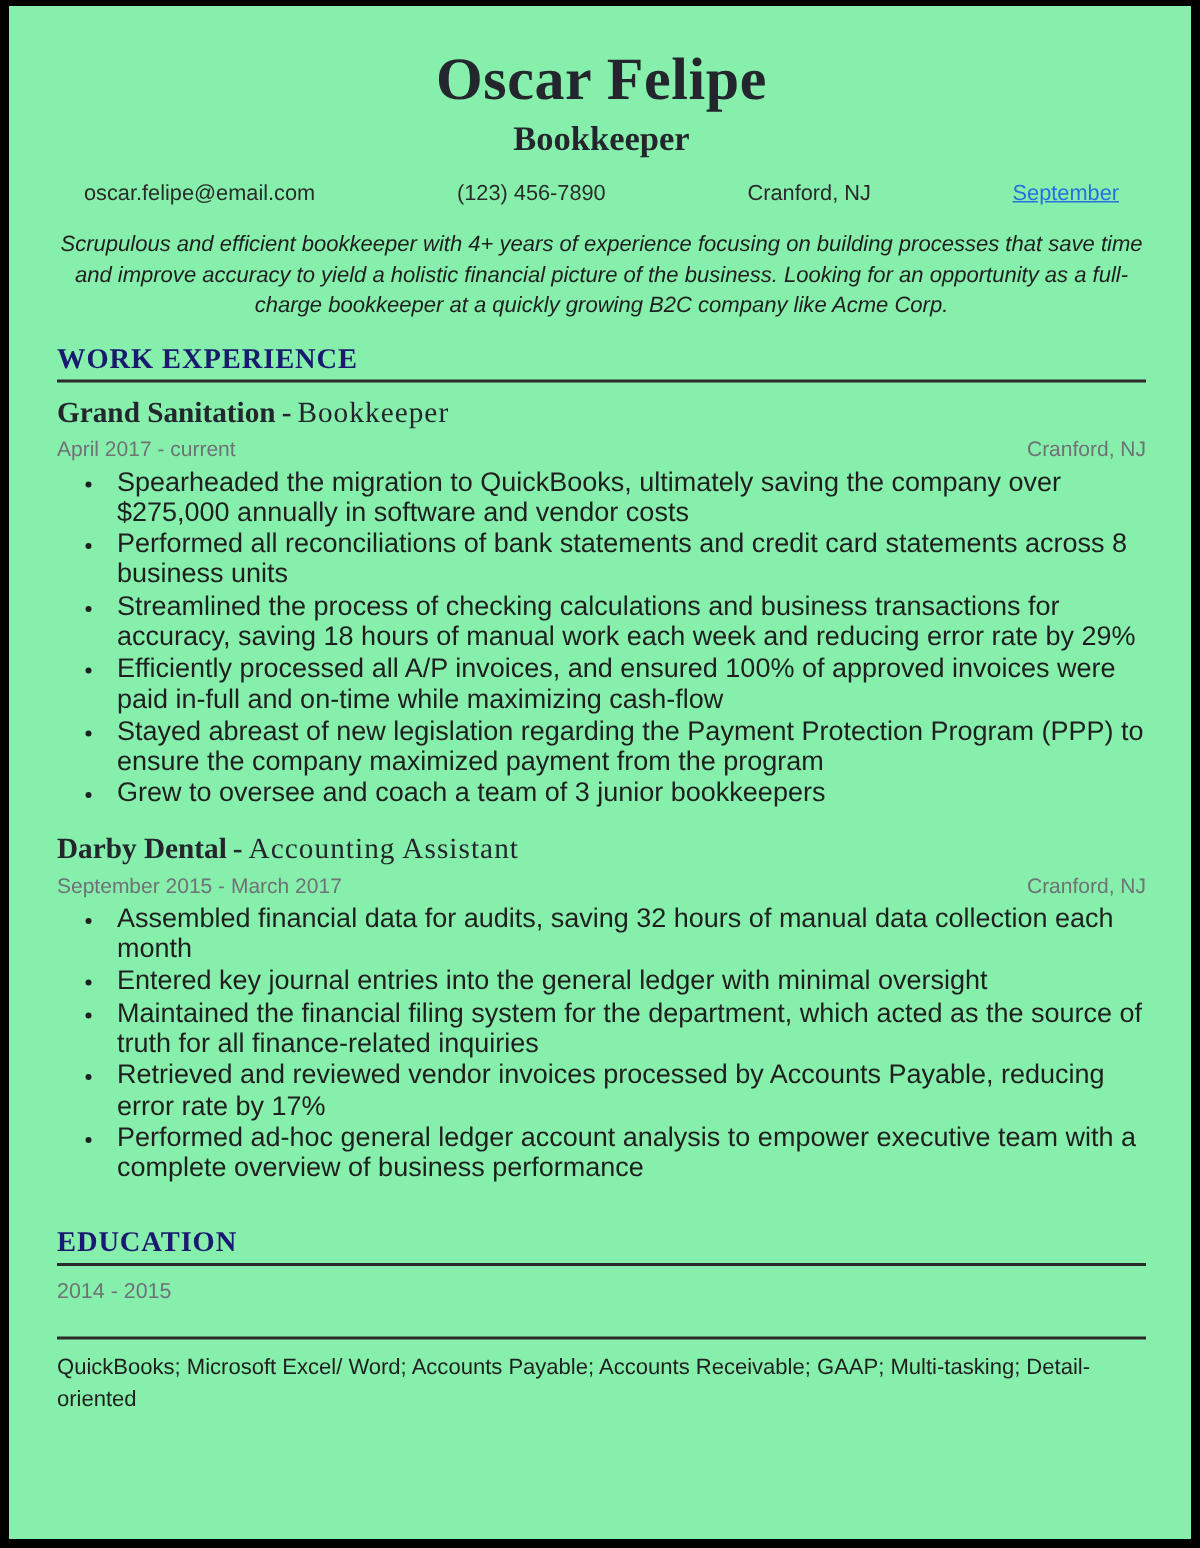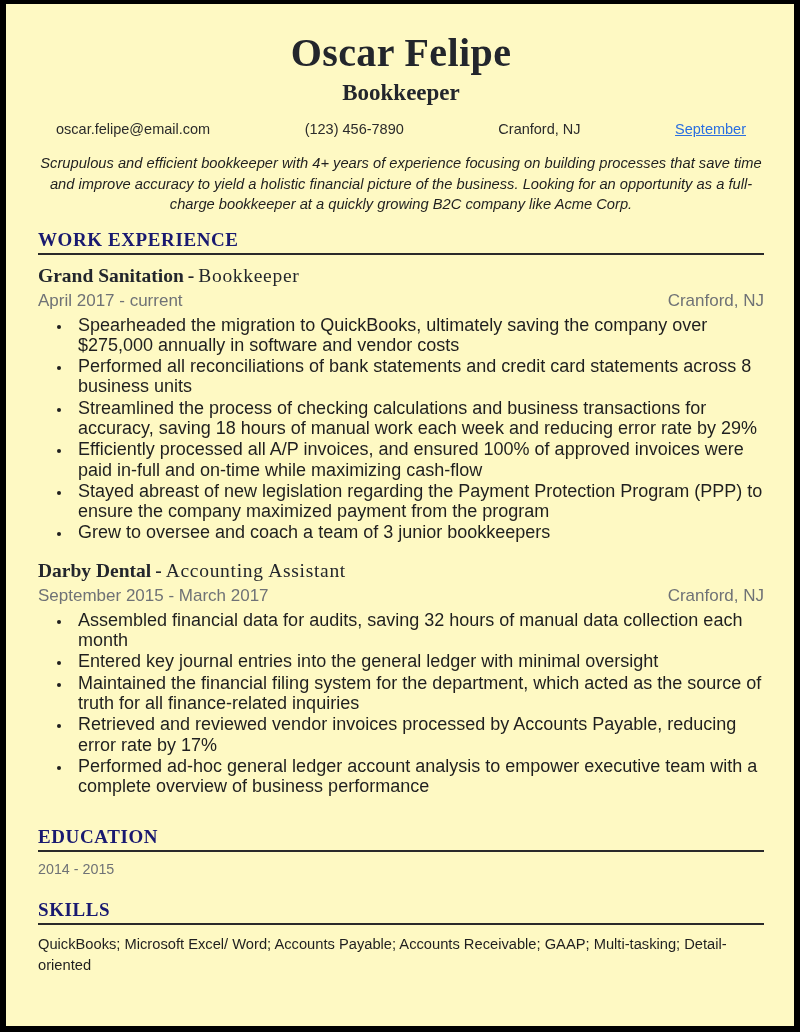--- a/index.html
+++ b/index.html
@@ -10,21 +10,21 @@
     background: #000000;
     font-family: "Liberation Sans", sans-serif;
   }
 
   #resume-page {
     position: absolute;
     left: 6px;
     top: 4px;
     width: 788px;
     height: 1022px;
-    background: #fef9c3;
+    background: #86efac;
     overflow: hidden;
   }
 
   .inner {
     padding: 26px 30px 0 32px;
   }
 
   
   .name {
     font-family: "Liberation Serif", serif;
@@ -104,21 +104,21 @@
     white-space: nowrap;
   }
   .entry-title .org { font-weight: bold; }
   .entry-title .dash { font-weight: bold; padding: 0 4px; }
   .entry-title .role { font-weight: normal; letter-spacing: 0.7px; }
 
   .entry-meta {
     display: flex;
     justify-content: space-between;
     align-items: baseline;
-    font-size: 17px;
+    font-size: 14px;
     color: #6f7276;
     margin-top: 3px;
   }
 
   .bullets {
     margin-top: 4px;
     padding-left: 34px;
   }
 
   .bullets li {
@@ -210,19 +210,18 @@
     <div class="section spacer-edu">
       <div class="section-heading">EDUCATION</div>
       <div class="section-rule"></div>
 
       <div class="entry">
         <div class="edu-years">2014 - 2015</div>
       </div>
     </div>
 
     <div class="section spacer-skills">
-      <div class="section-heading">SKILLS</div>
       <div class="section-rule"></div>
       <div class="skills-text">QuickBooks; Microsoft Excel/ Word; Accounts Payable; Accounts Receivable; GAAP; Multi-tasking; Detail-oriented</div>
     </div>
 
   </div>
 </div>
 
 </body></html>

